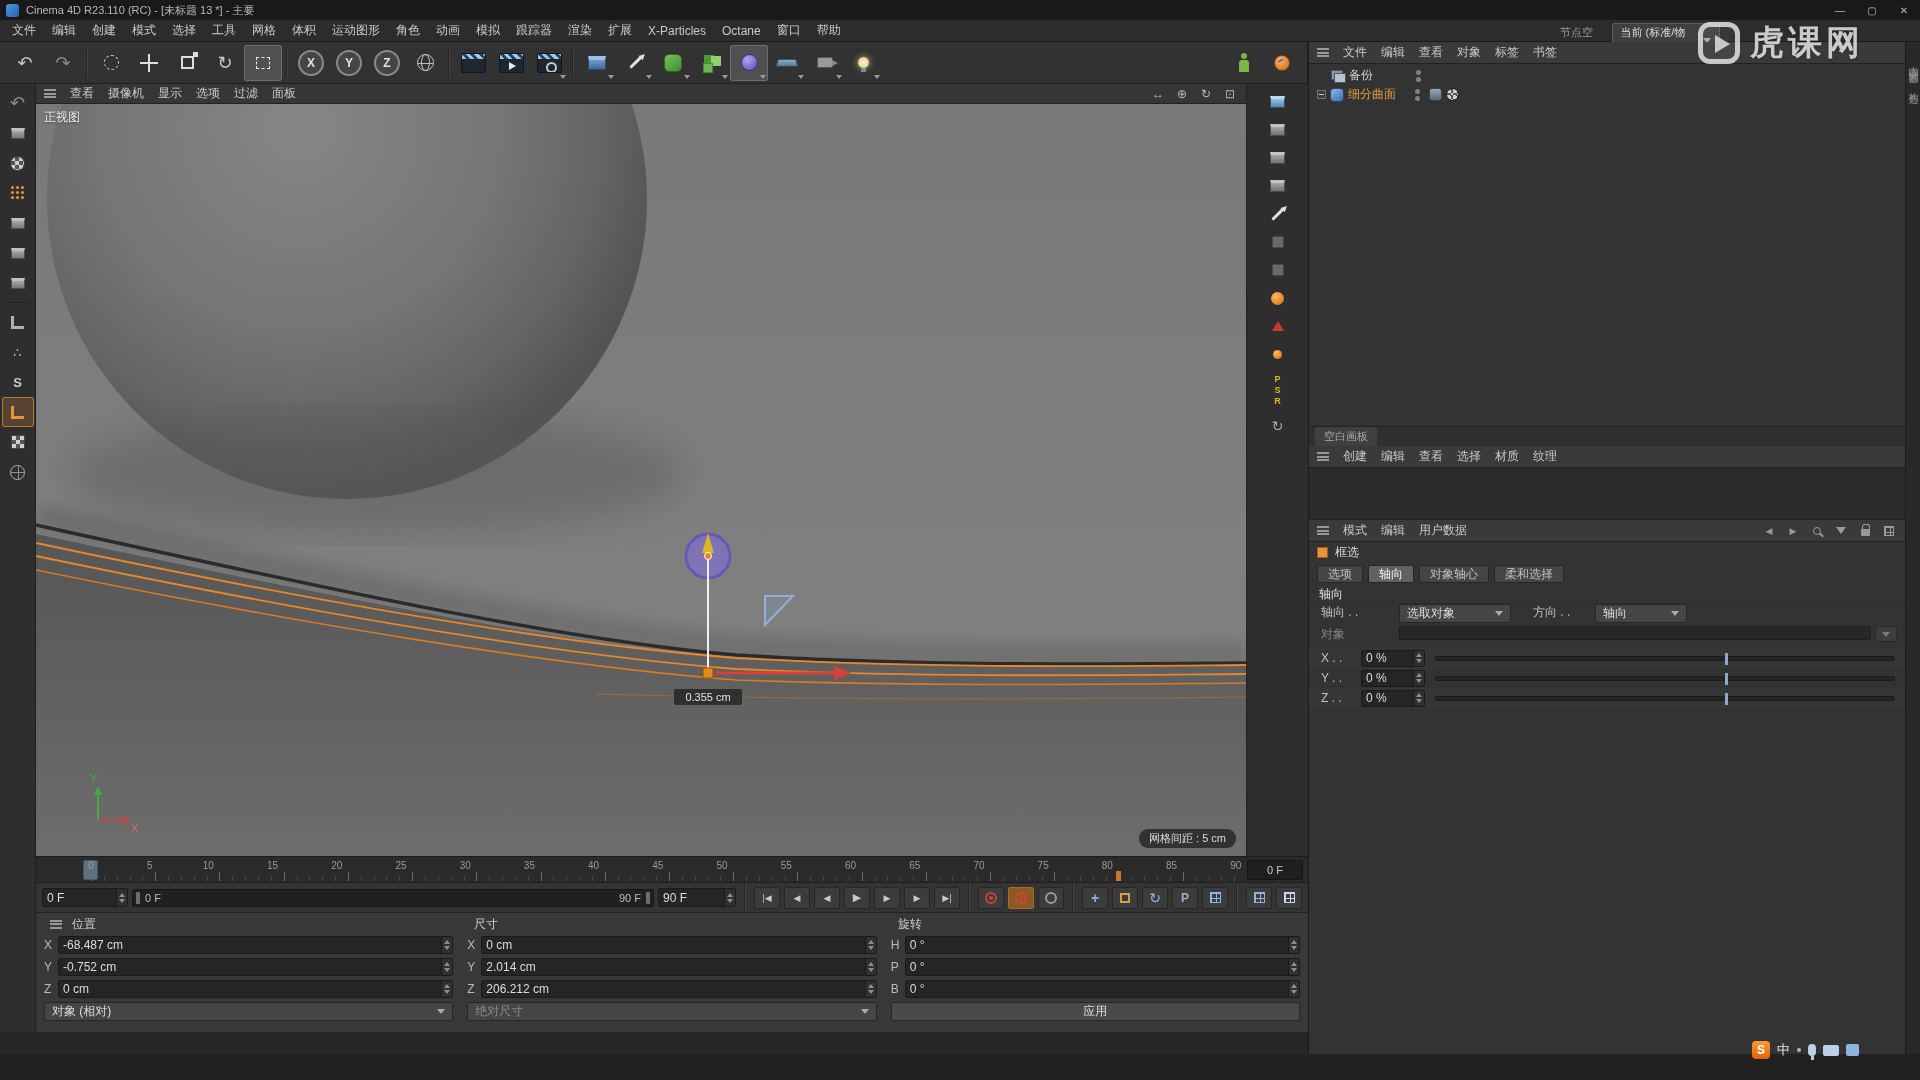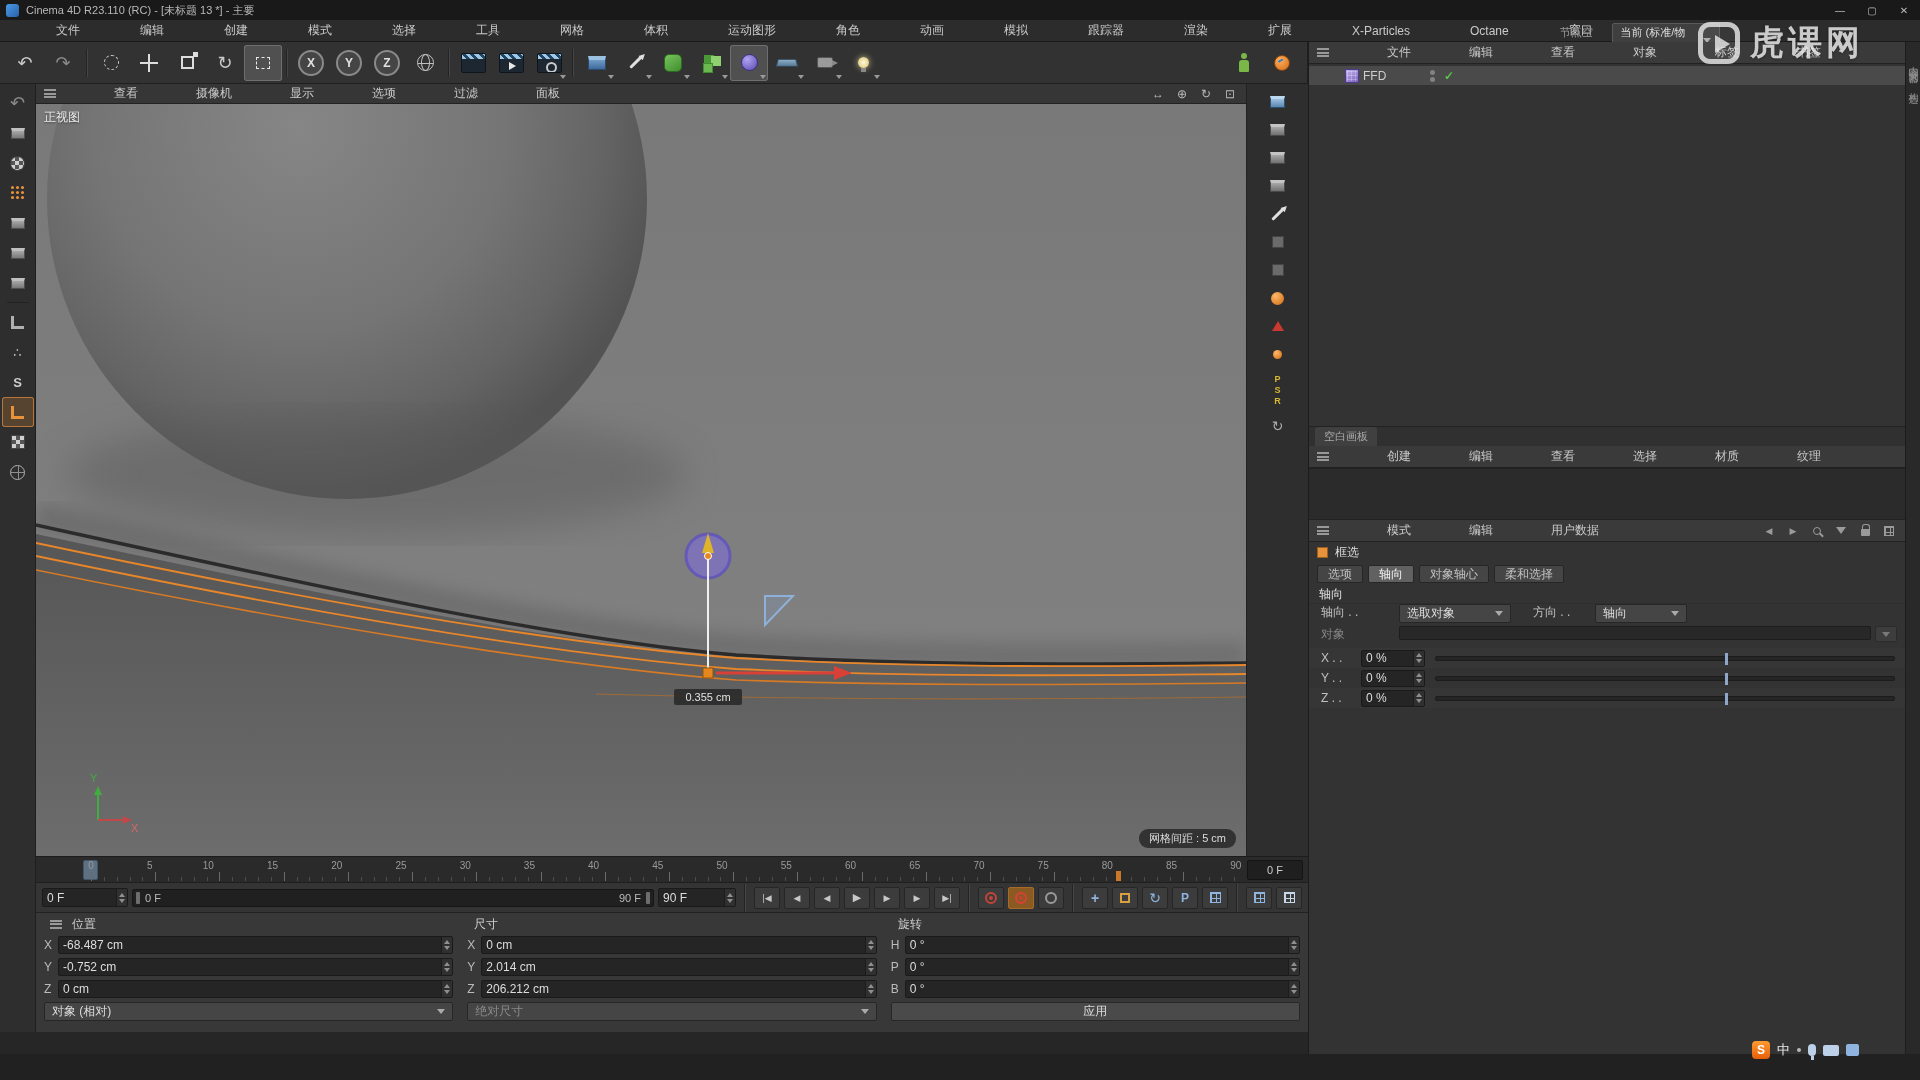--- a/index.html
+++ b/index.html
@@ -9,21 +9,21 @@
   .abs { position:absolute; }
 
   
   #titlebar { left:0; top:0; width:1920px; height:20px; background:#191919; display:flex; align-items:center; font-size:11px; color:#b8b8b8; }
   .app-ic { width:13px; height:13px; margin:0 7px 0 6px; border-radius:3px; background:linear-gradient(135deg,#4a9be8,#2860a8); }
   .win-btns { margin-left:auto; display:flex; height:100%; }
   .wbtn { width:32px; height:100%; display:flex; align-items:center; justify-content:center; color:#bbb; font-size:10px; }
 
   
   #menubar { left:0; top:20px; width:1920px; height:22px; background:#2c2c2c; border-bottom:1px solid #1a1a1a; display:flex; align-items:center; padding-left:4px; }
-  .menu-item { padding:0 8px; color:#cacaca; cursor:default;margin-left:44px; }
+  .menu-item { padding:0 8px; color:#cacaca; cursor:default; }
   #node-space { margin-left:auto; margin-right:200px; display:flex; align-items:center; gap:6px; font-size:11px; color:#9a9a9a; }
   .ns-box { background:#3f3f3f; border:1px solid #5a5a5a; border-radius:2px; padding:1px 8px; color:#ddd; display:flex; align-items:center; gap:6px; }
   .ns-box::after { content:""; border-left:4px solid transparent; border-right:4px solid transparent; border-top:5px solid #aaa; }
 
   
   #toolbar { left:0; top:42px; width:1308px; height:42px; background:#323232; border-bottom:1px solid #1f1f1f; border-right:1px solid #1f1f1f; display:flex; align-items:center; padding:0 6px; }
   .tb { width:38px; height:36px; border-radius:3px; display:flex; align-items:center; justify-content:center; position:relative; }
   .tb.active { background:#505050; box-shadow:inset 0 0 0 1px #6e6e6e; }
   .tb .caret { position:absolute; right:2px; bottom:2px; border-left:3px solid transparent; border-right:3px solid transparent; border-top:4px solid #999; }
   .tsep { width:2px; height:28px; background:#242424; border-right:1px solid #454545; margin:0 4px; }
@@ -767,29 +767,39 @@
 
       <span class="menu-item" style="padding:0">文件</span>
           <span class="menu-item" style="padding:0">编辑</span>
           <span class="menu-item" style="padding:0">查看</span>
           <span class="menu-item" style="padding:0">对象</span>
           <span class="menu-item" style="padding:0">标签</span>
           <span class="menu-item" style="padding:0">书签</span>
         </span>
     </div>
     <div id="om-tree">
-      <div class="orow sel">
-        <span style="width:24px"></span>
-        <span class="ffdic"></span>
-        <span class="nm">FFD</span>
+      <div class="orow">
+        <span style="width:10px"></span>
+        <span class="lyr"></span>
+        <span class="nm">备份</span>
         <span class="vdots">
             <i></i>
             <i></i>
           </span>
-        <span class="gcheck">✓</span>
+      </div>
+      <div class="orow">
+        <span class="exp"></span>
+        <span class="sds"></span>
+        <span class="nm orange">细分曲面</span>
+        <span class="vdots">
+            <i></i>
+            <i></i>
+          </span>
+        <span class="tag1"></span>
+        <span class="tag2 checker"></span>
       </div>
     </div>
 
     <div id="mat-label-row">
       <span class="board-tab">空白画板</span>
     </div>
     <div class="ptabs">
       <span class="burger"></span>
       <span style="display:flex;gap:14px">
 

